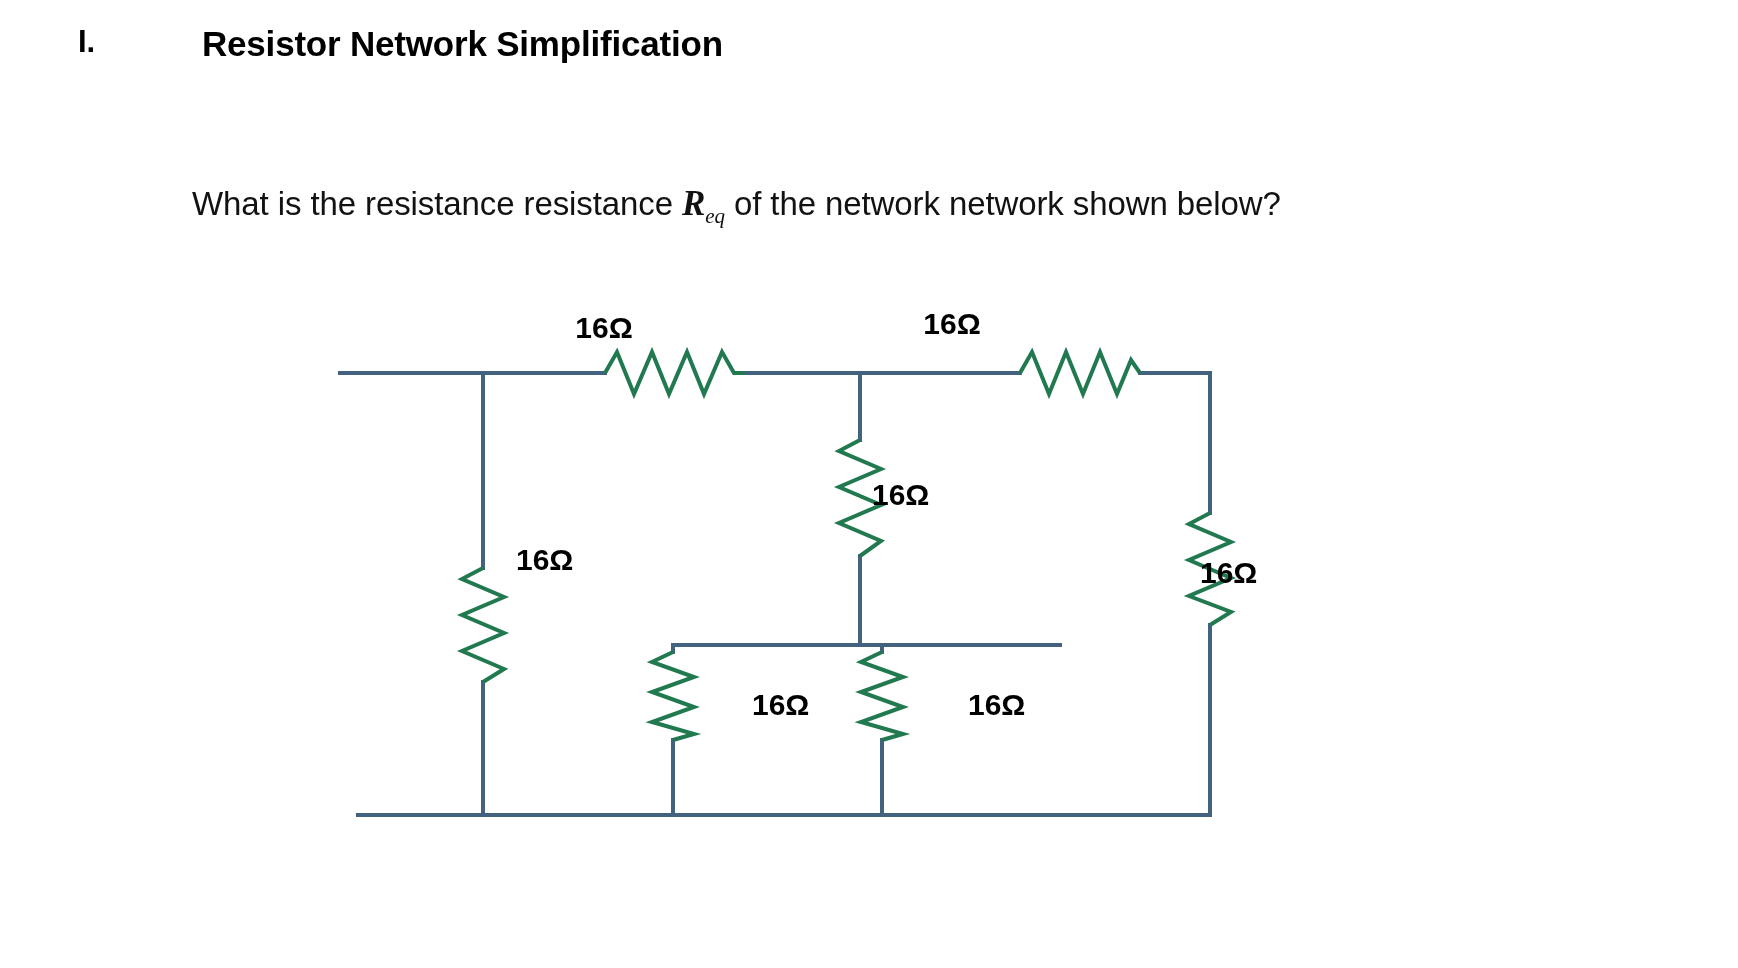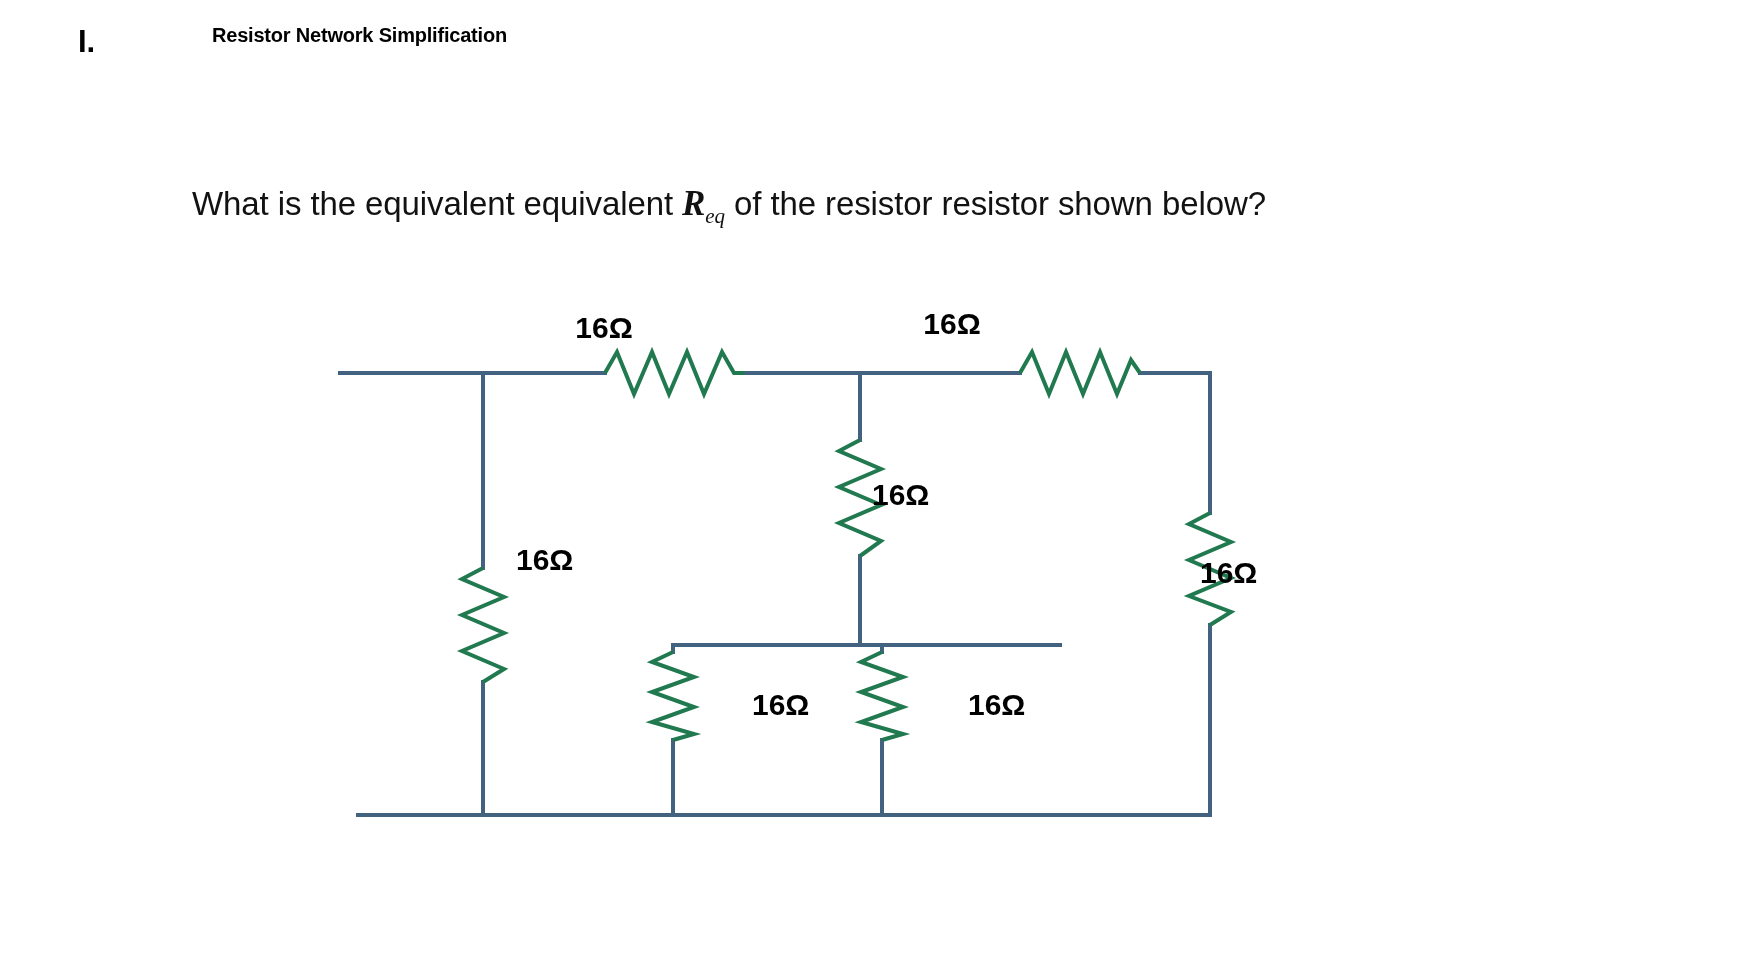--- a/index.html
+++ b/index.html
@@ -23,23 +23,23 @@
     position: absolute;
     left: 78px;
     top: 24px;
     font-size: 31px;
     font-weight: 700;
     color: #000000;
     letter-spacing: 0px;
   }
   .heading-title {
     position: absolute;
-    left: 212px;
+    left: 202px;
     top: 24px;
-    font-size: 20px;
+    font-size: 35px;
     font-weight: 700;
     color: #000000;
     letter-spacing: -0.2px;
   }
   
   .question {
     position: absolute;
     left: 192px;
     top: 184px;
     font-size: 33px;
@@ -87,21 +87,21 @@
 <body>
 
 <div class="page">
 
   <div>
     <span class="heading-number">I.</span>
     <span class="heading-title">Resistor Network Simplification</span>
   </div>
 
   <div class="question">
-    <span>What is the equivalent equivalent </span><span class="var"><span>R</span><sub>eq</sub></span><span> of the resistor resistor shown below?</span>
+    <span>What is the resistance resistance </span><span class="var"><span>R</span><sub>eq</sub></span><span> of the network network shown below?</span>
   </div>
 
   <div class="circuit-wrap">
     <svg class="circuit" width="1738" height="968" viewBox="0 0 1738 968" xmlns="http://www.w3.org/2000/svg">
 
       <g id="wires" fill="none" stroke="#43627f" stroke-width="4" stroke-linecap="square">
 
         <path d="M340 373 L605 373"></path>
 
         <path d="M745 373 L1020 373"></path>

